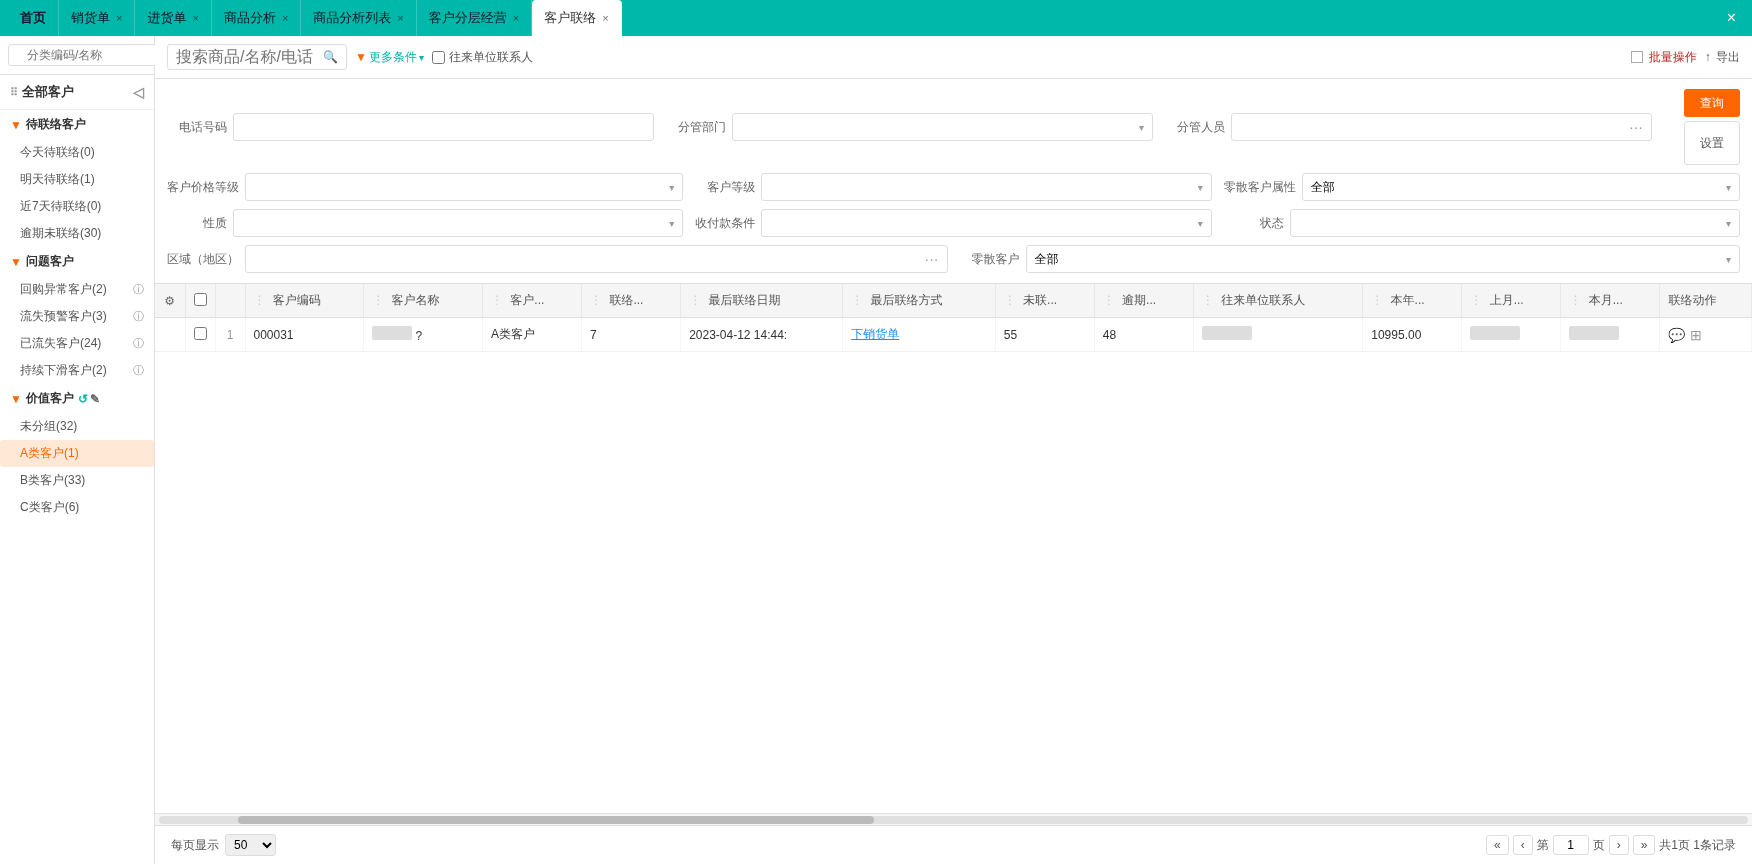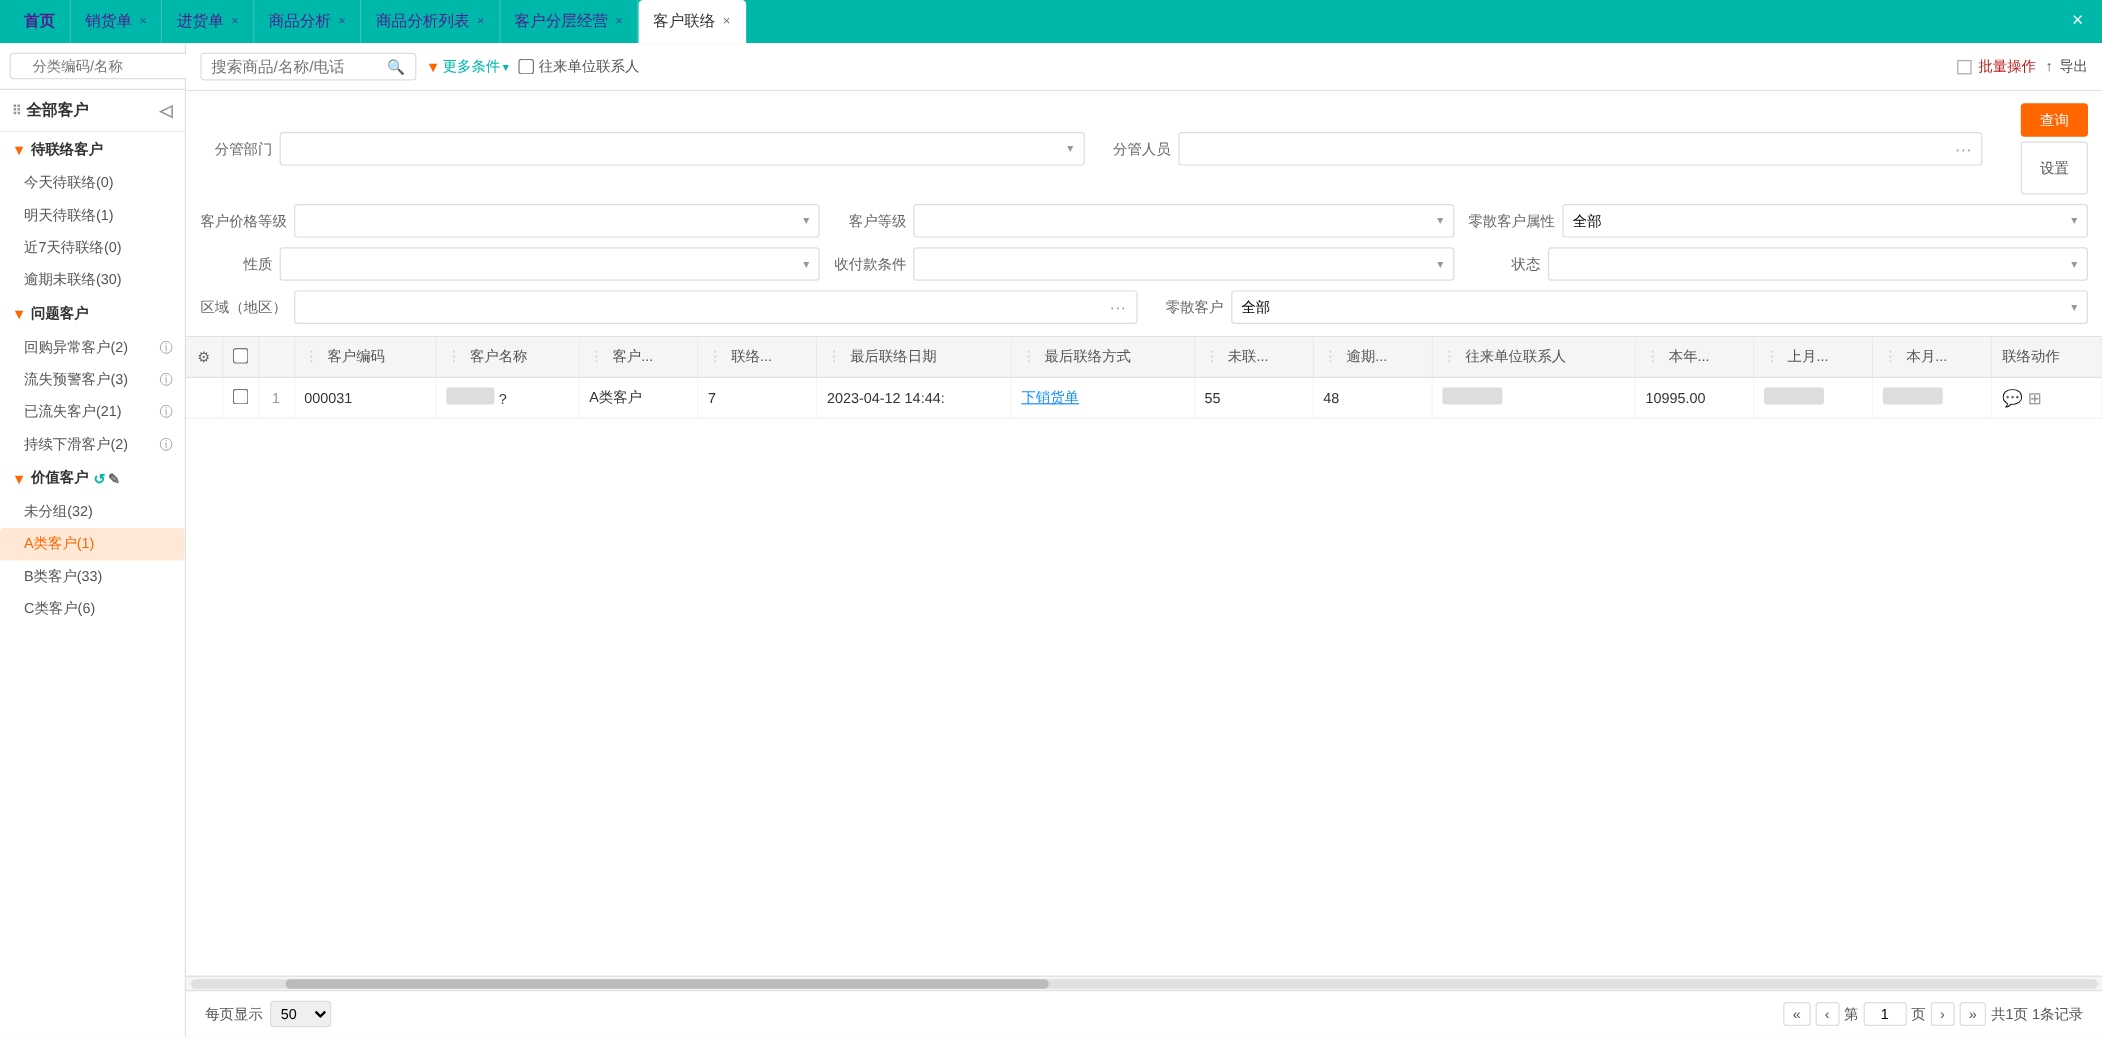--- a/index.html
+++ b/index.html
@@ -6,21 +6,21 @@
     body { font-family: 'Microsoft YaHei', Arial, sans-serif; font-size: 12px; background: #f5f5f5; width: 1752px; height: 864px; overflow: hidden; }
 
     
     .top-nav {
       display: flex; align-items: center;
       background: #00b8a9; height: 36px; padding: 0 8px;
       color: white; gap: 0;
     }
     .nav-item {
       display: flex; align-items: center; padding: 0 12px; height: 36px;
-      cursor: pointer; font-size: 13px; color: #4c1d95; white-space: nowrap;
+      cursor: pointer; font-size: 13px; color: #0f172a; white-space: nowrap;
       border-right: 1px solid rgba(255,255,255,0.2);
     }
     .nav-item.home { font-weight: bold; }
     .nav-item.active {
       background: white; color: #333; border-radius: 4px 4px 0 0;
     }
     .nav-item .close-btn { margin-left: 6px; font-size: 11px; opacity: 0.7; cursor: pointer; }
     .nav-close-all { margin-left: auto; color: white; font-size: 16px; cursor: pointer; padding: 0 8px; }
 
     
@@ -69,21 +69,21 @@
 
     
     .filter-toolbar {
       display: flex; align-items: center; padding: 8px 12px;
       background: white; border-bottom: 1px solid #e0e0e0; gap: 8px;
     }
     .filter-search {
       display: flex; align-items: center; border: 1px solid #ddd;
       border-radius: 3px; padding: 3px 8px; background: white; width: 180px;
     }
-    .filter-search input { border: none; outline: none; font-size: 13px; flex: 1; }
+    .filter-search input { border: none; outline: none; font-size: 16px; flex: 1; }
     .filter-search .icon { color: #00b8a9; margin-left: 4px; }
     .filter-more {
       display: flex; align-items: center; color: #00b8a9; cursor: pointer; font-size: 12px; gap: 2px;
     }
     .filter-checkbox { display: flex; align-items: center; gap: 4px; font-size: 12px; color: #555; }
     .right-actions { margin-left: auto; display: flex; align-items: center; gap: 8px; }
     .btn-batch { color: #b91c1c; font-size: 12px; cursor: pointer; }
     .btn-export { color: #555; font-size: 12px; cursor: pointer; }
 
     
@@ -245,21 +245,21 @@
     </div>
     <div class="sidebar-item">
       <span>回购异常客户(2)</span>
       <span class="info-icon">ⓘ</span>
     </div>
     <div class="sidebar-item">
       <span>流失预警客户(3)</span>
       <span class="info-icon">ⓘ</span>
     </div>
     <div class="sidebar-item">
-      <span>已流失客户(21)</span>
+      <span>已流失客户(24)</span>
       <span class="info-icon">ⓘ</span>
     </div>
     <div class="sidebar-item">
       <span>持续下滑客户(2)</span>
       <span class="info-icon">ⓘ</span>
     </div>
 
     <div class="sidebar-group-title">
       <span class="arrow">▼</span>
       <span>价值客户</span>
@@ -305,20 +305,24 @@
           <span style="margin-right:2px;">↑</span>
           <span>导出</span>
         </span>
       </div>
     </div>
 
     <div class="filter-form">
 
       <div class="filter-row">
         <div class="filter-field">
+          <span class="filter-label">电话号码</span>
+          <input class="filter-input" style="width: 320px;">
+        </div>
+        <div class="filter-field">
           <span class="filter-label">分管部门</span>
           <div class="filter-select" style="width:280px;">
             <span></span>
             <span class="arrow">▾</span>
           </div>
         </div>
         <div class="filter-field">
           <span class="filter-label">分管人员</span>
           <div class="filter-select" style="flex:1;">
             <span></span>

